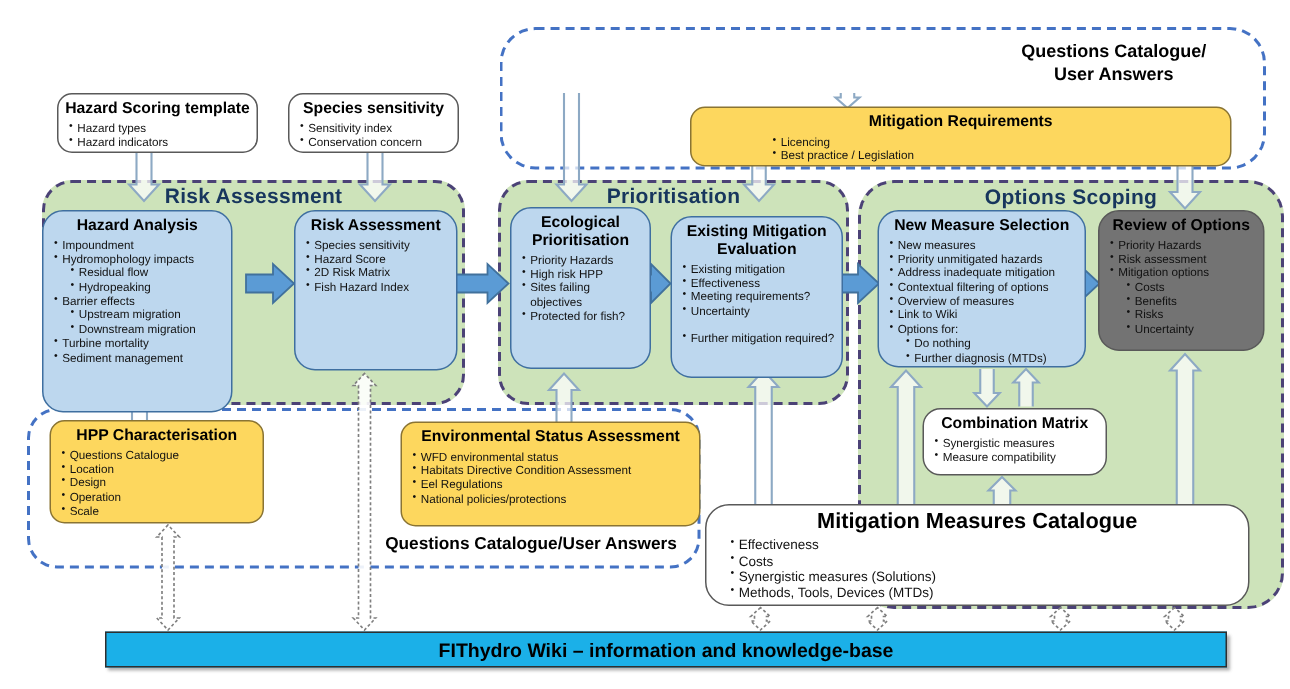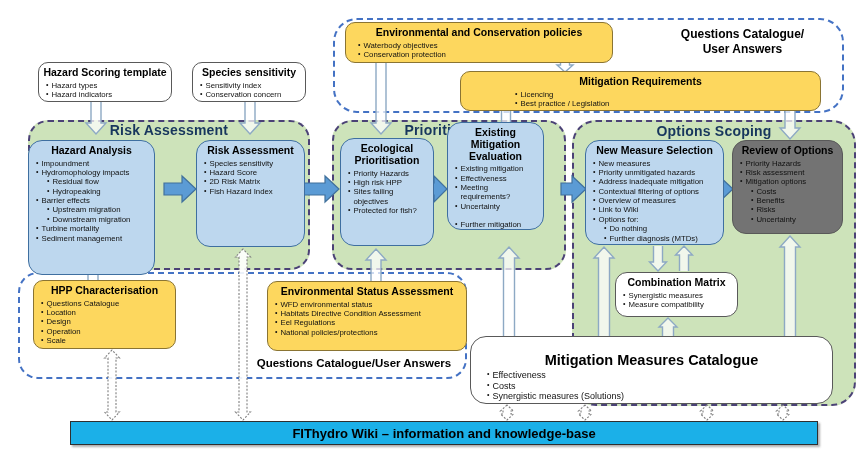--- a/index.html
+++ b/index.html
@@ -16,21 +16,21 @@
   .box-yellow{background:var(--yellowbox,#fdd75e);border:1.5px solid #8a7433;border-radius:10px;}
   .box-white{background:#fff;border:1.5px solid #595959;border-radius:10px;}
   .box-gray{background:#737373;border:1.5px solid #595959;border-radius:14px;}
   .box-title{font-weight:bold;font-size:10.5px;text-align:center;color:#000;line-height:1.12;padding:4px 3px 1px;}
   .bullets{font-size:7.8px;color:#111;padding:1px 3px 2px 7px;line-height:1.2;}
   .bullet{display:flex;align-items:flex-start;}
   .bullet .dot{margin-right:3px;font-size:7px;line-height:inherit;}
   .bullet.lvl2{padding-left:11px;}
   .spacer{height:9px;}
   
-  .catalogue .box-title{font-size:14.5px;padding-top:15px;}
+  .catalogue .box-title{font-size:14.5px;padding-top:3px;}
   .catalogue .bullets{font-size:9px;padding-left:16px;line-height:1.18;}
   
   .qcua-label{font-weight:bold;color:#000;text-align:center;font-size:12px;line-height:1.25;z-index:4;}
   
   .wiki-bar{background:var(--wiki,#1bb0e8);border:1px solid #2f2f2f;z-index:10;
             box-shadow:2px 2px 2px rgba(80,80,80,.45);
             display:flex;align-items:center;justify-content:center;}
   .wiki-bar span{font-weight:bold;font-size:13px;color:#000;}
   svg.connectors{position:absolute;left:0;top:0;z-index:5;pointer-events:none;}
 </style>
@@ -98,33 +98,20 @@
           <span class="dot">•</span>
           <span>Sensitivity index</span>
         </div>
         <div class="bullet">
           <span class="dot">•</span>
           <span>Conservation concern</span>
         </div>
       </div>
   </div>
 
-  <div class="box box-yellow" style="left:345px;top:22px;width:268px;height:41px;">
-    <div class="box-title">Environmental and Conservation policies</div>
-    <div class="bullets" style="padding-left:12px;">
-        <div class="bullet">
-          <span class="dot">•</span>
-          <span>Waterbody objectives</span>
-        </div>
-        <div class="bullet">
-          <span class="dot">•</span>
-          <span>Conservation protection</span>
-        </div>
-      </div>
-  </div>
   <div class="box box-yellow" style="left:460px;top:71px;width:361px;height:40px;">
     <div class="box-title">Mitigation Requirements</div>
     <div class="bullets" style="padding-left:14px;margin-left:40px;">
         <div class="bullet">
           <span class="dot">•</span>
           <span>Licencing</span>
         </div>
         <div class="bullet">
           <span class="dot">•</span>
           <span>Best practice / Legislation</span>
@@ -213,21 +200,21 @@
         <div class="bullet">
           <span class="dot">•</span>
           <span>Sites failing objectives</span>
         </div>
         <div class="bullet">
           <span class="dot">•</span>
           <span>Protected for fish?</span>
         </div>
       </div>
   </div>
-  <div class="box box-blue" style="left:447px;top:122px;width:97px;height:108px;">
+  <div class="box box-blue" style="left:447px;top:144px;width:115px;height:108px;">
     <div class="box-title">Existing Mitigation Evaluation</div>
     <div class="bullets">
         <div class="bullet">
           <span class="dot">•</span>
           <span>Existing mitigation</span>
         </div>
         <div class="bullet">
           <span class="dot">•</span>
           <span>Effectiveness</span>
         </div>

